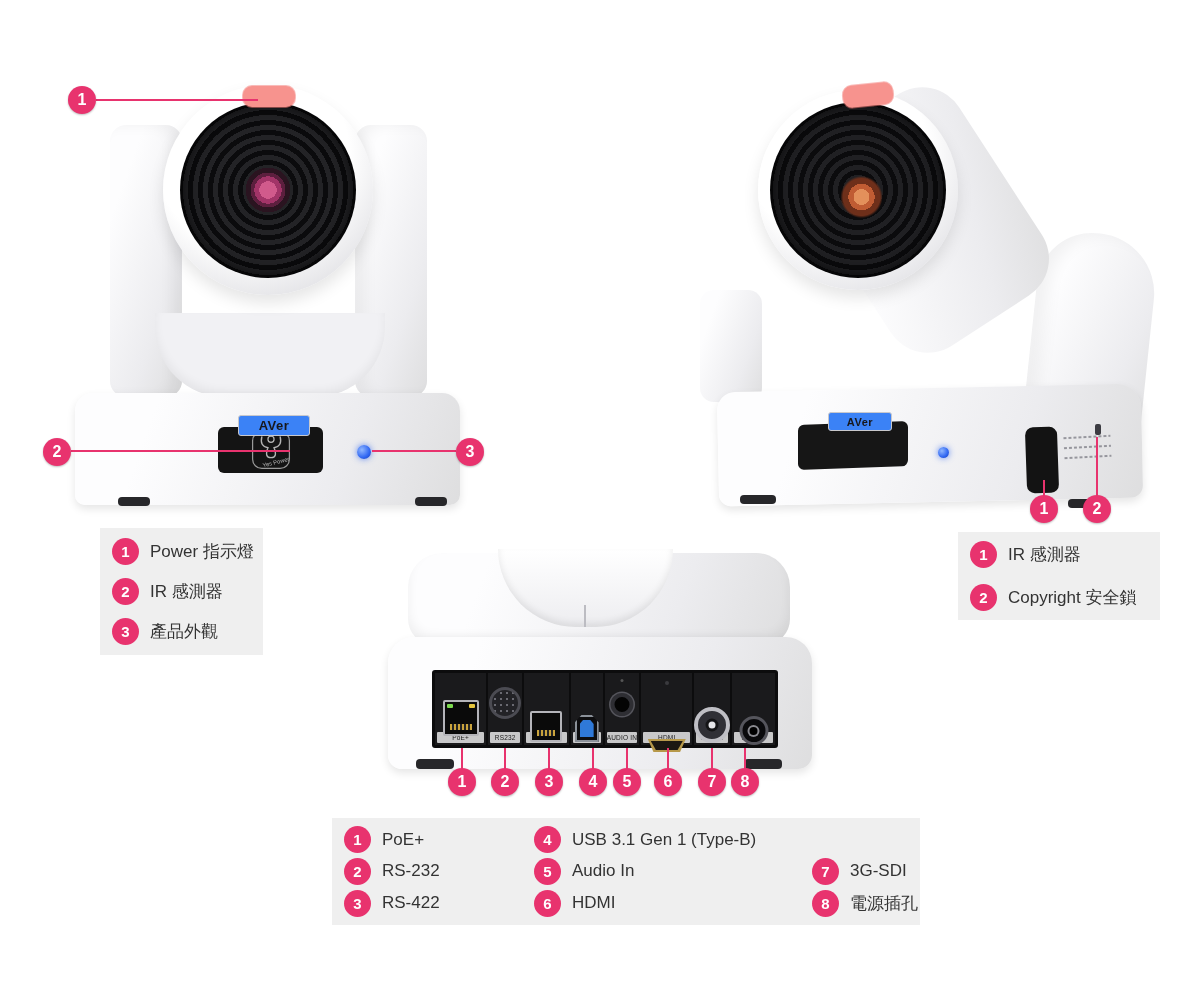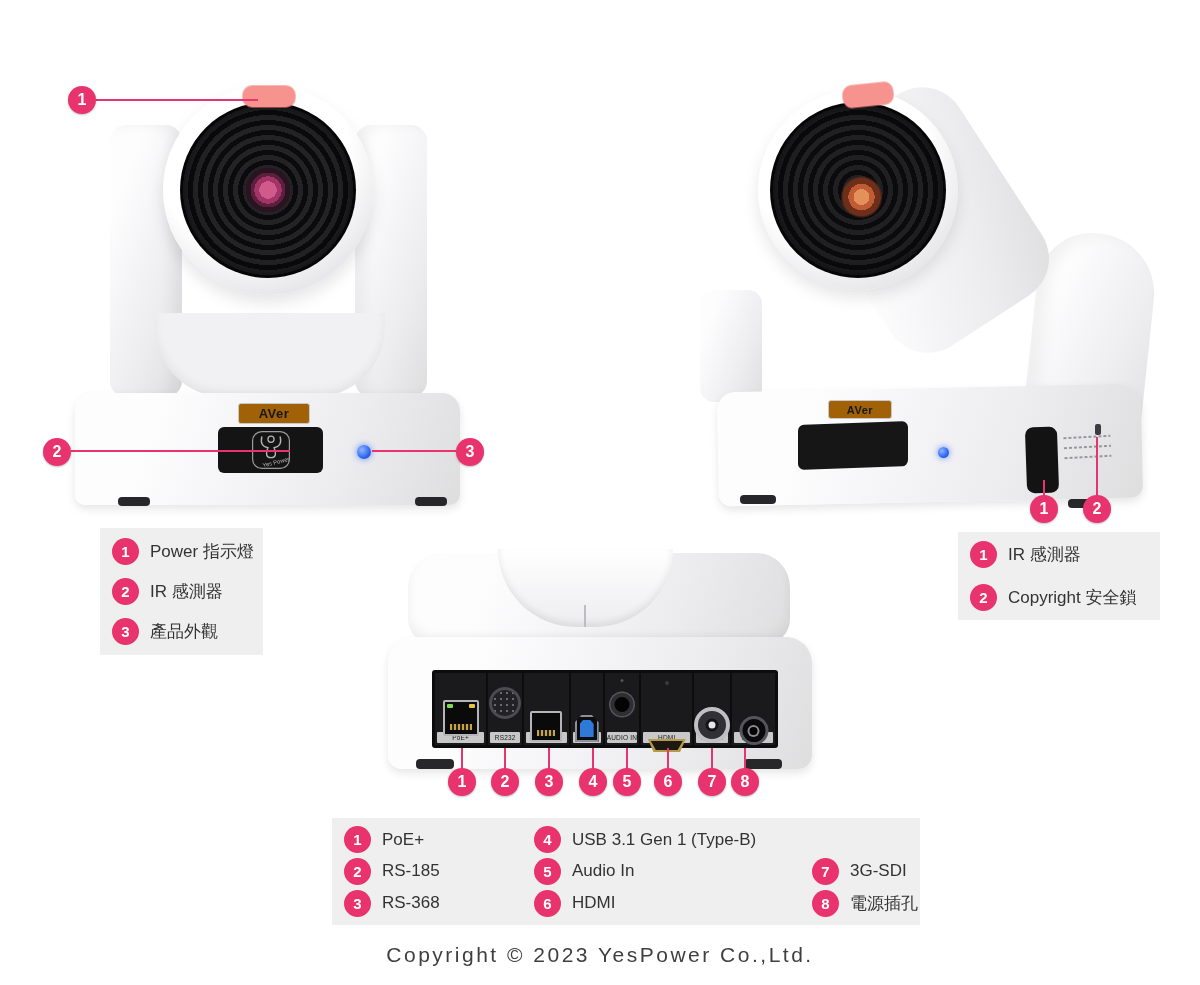--- a/index.html
+++ b/index.html
@@ -35,22 +35,22 @@
   #legend-rear{left:332px;top:818px;width:588px;height:107px;padding:6px 12px;
                display:grid;grid-template-columns:190px 278px 1fr;align-items:center;}
   .lr-c1r1{grid-column:1;grid-row:1}.lr-c1r2{grid-column:1;grid-row:2}.lr-c1r3{grid-column:1;grid-row:3}
   .lr-c2r1{grid-column:2;grid-row:1}.lr-c2r2{grid-column:2;grid-row:2}.lr-c2r3{grid-column:2;grid-row:3}
   .lr-c3r2{grid-column:3;grid-row:2}.lr-c3r3{grid-column:3;grid-row:3}
 
   
   .view{position:absolute;}
   .white-part{background:linear-gradient(110deg,#fdfdfe 20%,#ececef 70%,#dededf);}
   .tally{position:absolute;background:#f7938e;border-radius:9px;z-index:7;box-shadow:0 0 0 1px rgba(244,120,115,.5);}
-  .aver-plate{position:absolute;background:#a16207;border:1px solid #c8c8cc;border-radius:3px;
-              display:flex;align-items:center;justify-content:center;z-index:5;}
+  .aver-plate{position:absolute;background:#3b82f6;border:1px solid #c8c8cc;border-radius:3px;
+              display:flex;align-items:center;justify-content:center;z-index:5;margin-top:12px;}
   .aver-text{font-weight:800;color:#17171a;letter-spacing:.5px;}
   .led-blue{position:absolute;border-radius:50%;z-index:5;
             background:radial-gradient(circle at 35% 35%,#8fb6ff,#2f66f2 60%,#1a3bb0);
             box-shadow:0 0 6px rgba(47,102,242,.75);}
   .foot{position:absolute;background:#27272a;border-radius:4px;z-index:5;}
 
   
   #front-view{left:40px;top:85px;width:440px;height:430px;}
   #fv-arm-l{position:absolute;left:70px;top:40px;width:72px;height:272px;border-radius:16px;
             box-shadow:inset -10px 0 14px rgba(0,0,0,.05);z-index:1;}
@@ -324,25 +324,25 @@
     </div>
   </div>
 
   <div class="legend-box" id="legend-rear">
     <div class="legend-row lr-c1r1">
       <div class="legend-num">1</div>
       <div class="legend-label">PoE+</div>
     </div>
     <div class="legend-row lr-c1r2">
       <div class="legend-num">2</div>
-      <div class="legend-label">RS-185</div>
+      <div class="legend-label">RS-232</div>
     </div>
     <div class="legend-row lr-c1r3">
       <div class="legend-num">3</div>
-      <div class="legend-label">RS-368</div>
+      <div class="legend-label">RS-422</div>
     </div>
     <div class="legend-row lr-c2r1">
       <div class="legend-num">4</div>
       <div class="legend-label">USB 3.1 Gen 1 (Type-B)</div>
     </div>
     <div class="legend-row lr-c2r2">
       <div class="legend-num">5</div>
       <div class="legend-label">Audio In</div>
     </div>
     <div class="legend-row lr-c2r3">
@@ -352,15 +352,14 @@
     <div class="legend-row lr-c3r2">
       <div class="legend-num">7</div>
       <div class="legend-label">3G-SDI</div>
     </div>
     <div class="legend-row lr-c3r3">
       <div class="legend-num">8</div>
       <div class="legend-label">電源插孔</div>
     </div>
   </div>
 
-  <div id="copyright">Copyright © 2023 YesPower Co.,Ltd.</div>
 
 </div>
 
 </body></html>

